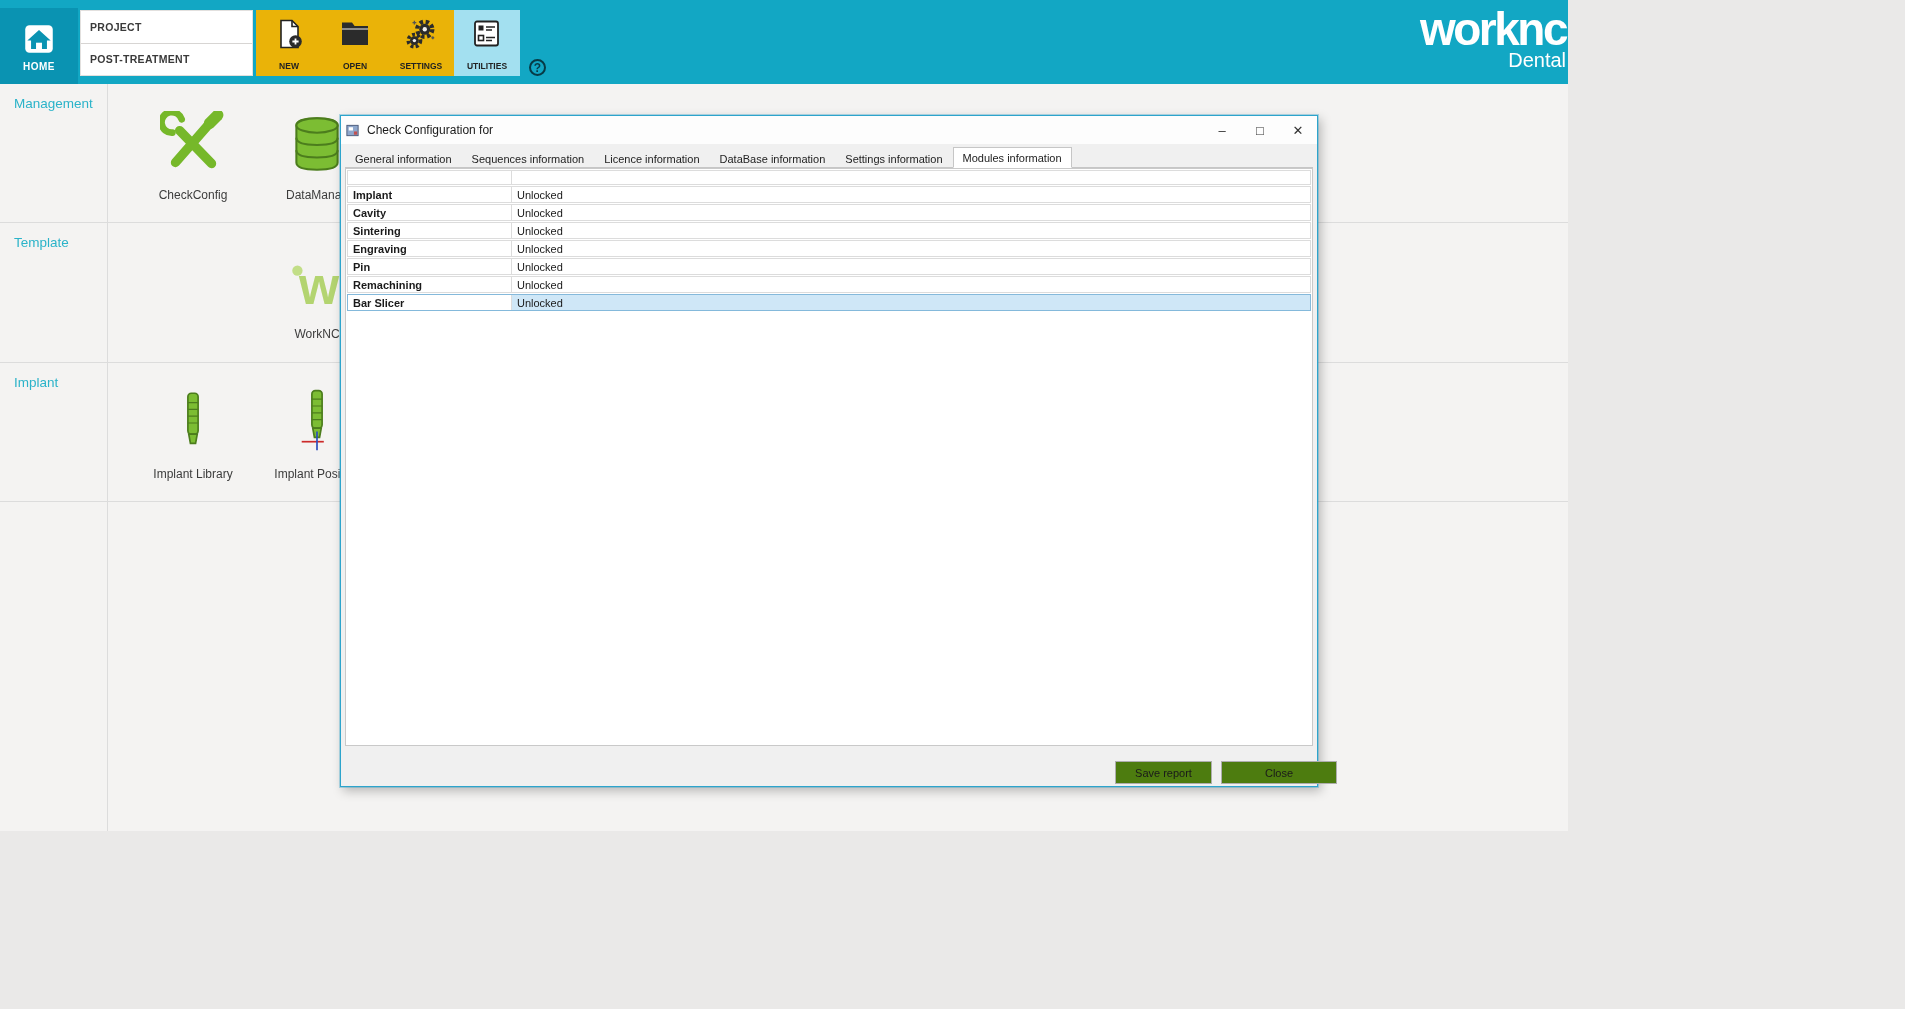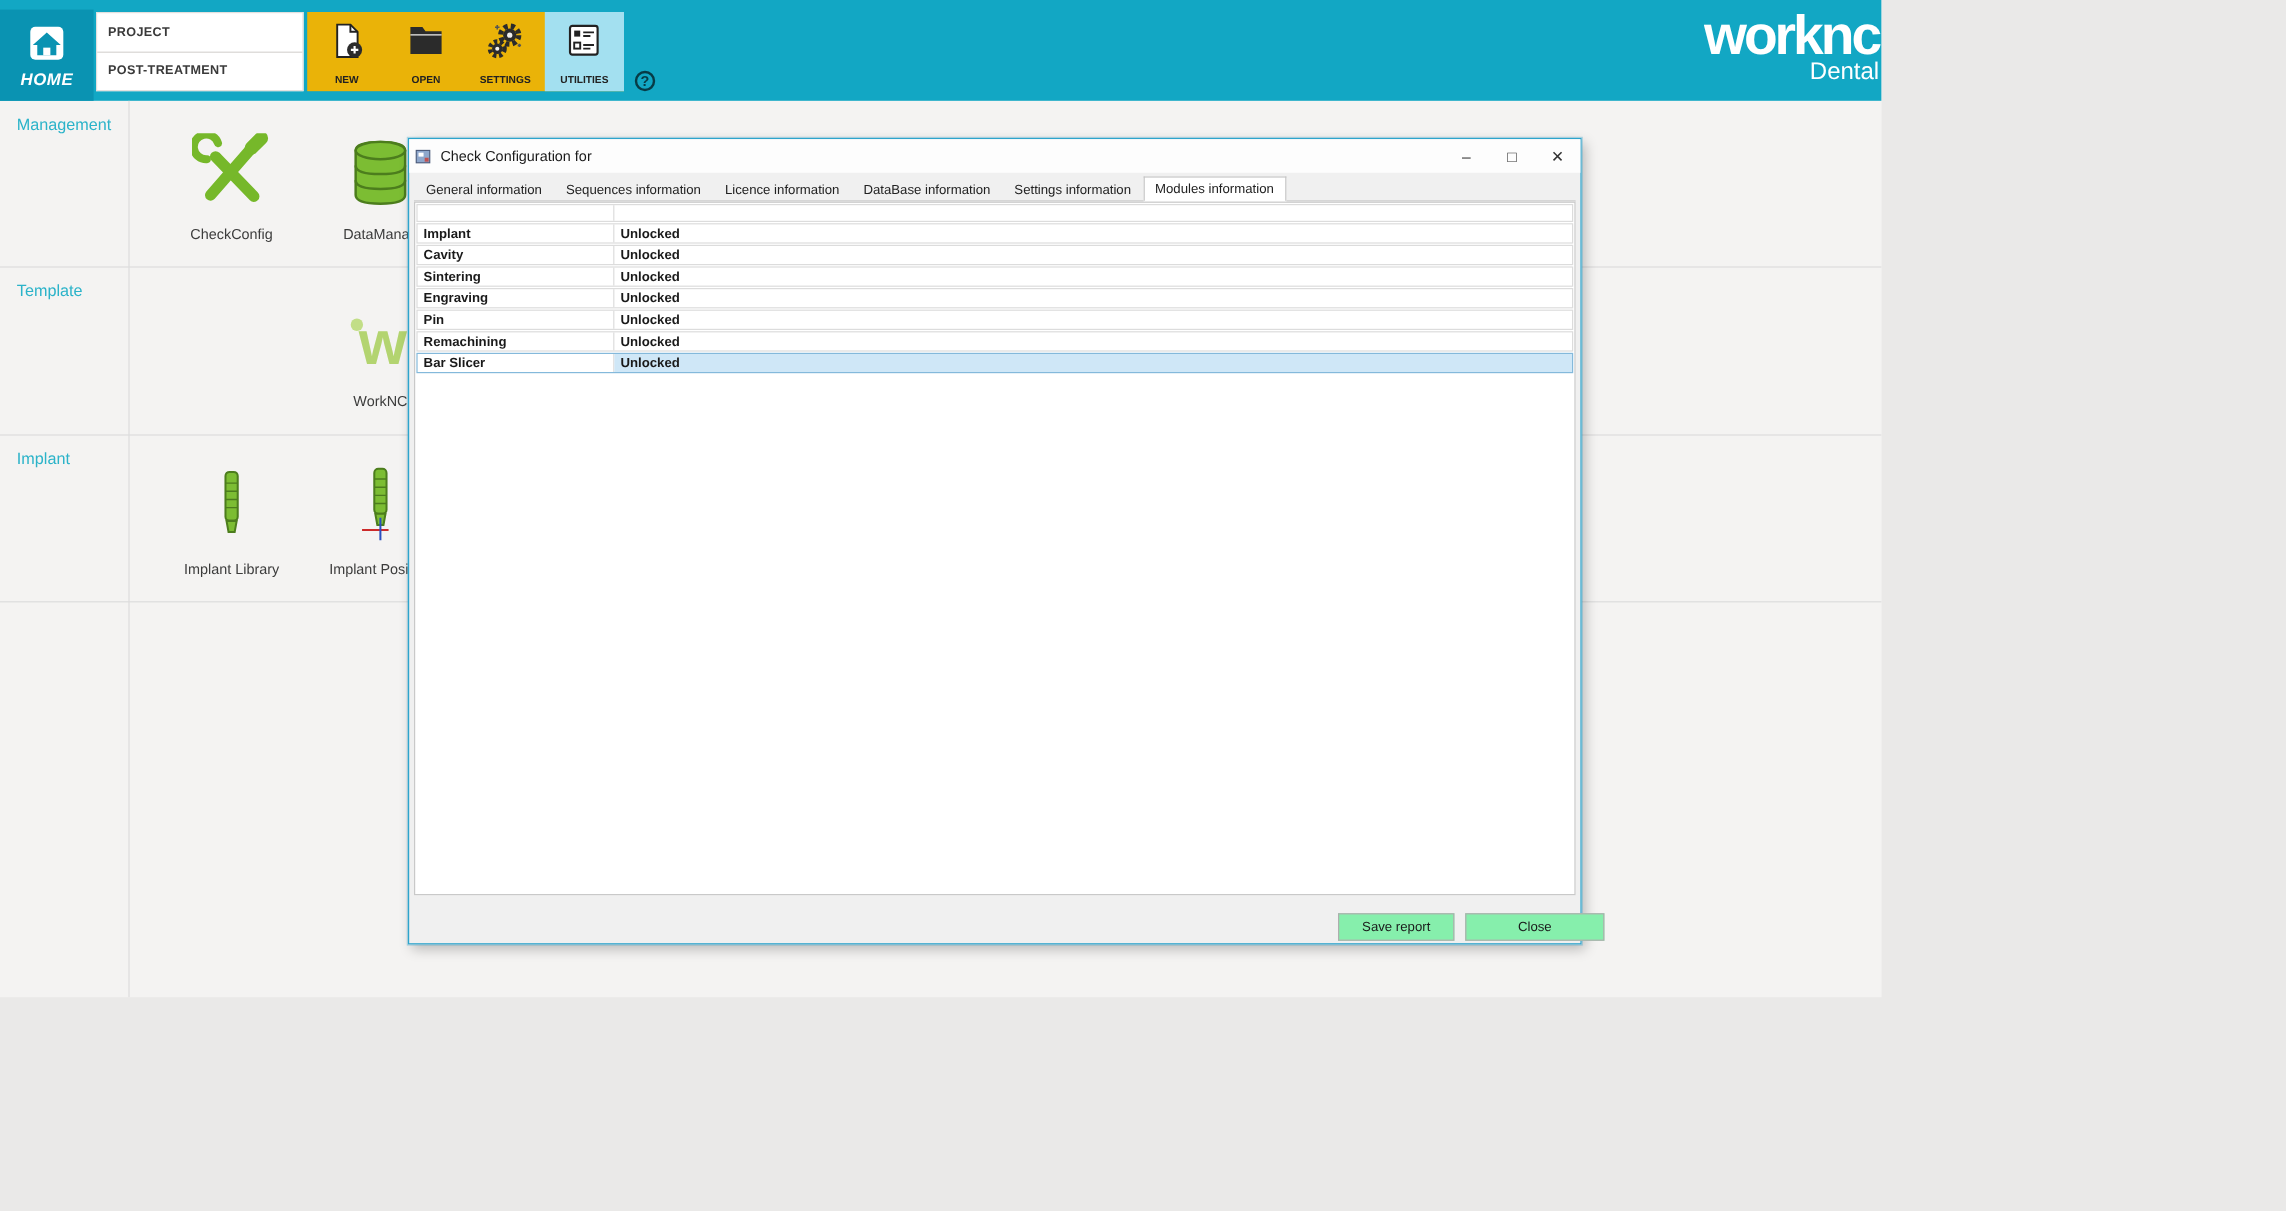--- a/index.html
+++ b/index.html
@@ -19,21 +19,21 @@
   .header {
     position: absolute; left: 0; top: 0; width: 1568px; height: 84px;
     background: #12a7c4;
   }
   .home-tile {
     position: absolute; left: 0; top: 8px; width: 78px; height: 76px;
     background: #0a93b2; cursor: pointer;
     display: flex; flex-direction: column; align-items: center; justify-content: center;
   }
   .home-tile svg { width: 36px; height: 36px; margin-bottom: 4px; }
-  .home-label { color: #fff; font-size: 14px; font-weight: bold; letter-spacing: .5px; font-style: italic; }
+  .home-label { color: #fff; font-size: 10px; font-weight: bold; letter-spacing: .5px; }
   .project-box {
     position: absolute; left: 80px; top: 10px; width: 173px; height: 66px;
     background: #fff; border: 1px solid #e2e0de;
     display: flex; flex-direction: column;
   }
   .project-box .cell {
     flex: 1; display: flex; align-items: center; padding-left: 9px;
     font-size: 10.5px; font-weight: bold; color: #3a3a3a; letter-spacing: .3px;
   }
   .project-box .cell.top { border-bottom: 1px solid #d7d5d3; }
@@ -123,26 +123,26 @@
   .thead, .trow {
     display: flex; border: 1px solid #dcdcdc; margin-bottom: 1px; background: #fff;
     font-size: 11px; color: #1a1a1a;
   }
   .thead { height: 15px; }
   .trow { height: 17px; cursor: pointer; }
   .c-name {
     width: 164px; flex: none; border-right: 1px solid #dcdcdc;
     display: flex; align-items: center; padding-left: 5px; font-weight: bold;
   }
-  .c-val { flex: 1; display: flex; align-items: center; padding-left: 5px; font-weight: bold; }
+  .c-val { flex: 1; display: flex; align-items: center; padding-left: 5px; }
   .trow.selected { border-color: #84b9db; }
   .trow.selected .c-val { background: #cfe7f7; }
   .dlg-btn {
     position: absolute; top: 645px; height: 23px;
-    background: #86efac; border: 1px solid #aeaeae;
+    background: #4d7c0f; border: 1px solid #aeaeae;
     font-size: 11px; color: #1a1a1a; font-family: "Liberation Sans", sans-serif;
     cursor: pointer;
   }
   .btn-save { left: 774px; width: 97px; }
   .btn-close { left: 880px; width: 116px; }
 </style>
 </head>
 <body>
 
 <div class="app">

